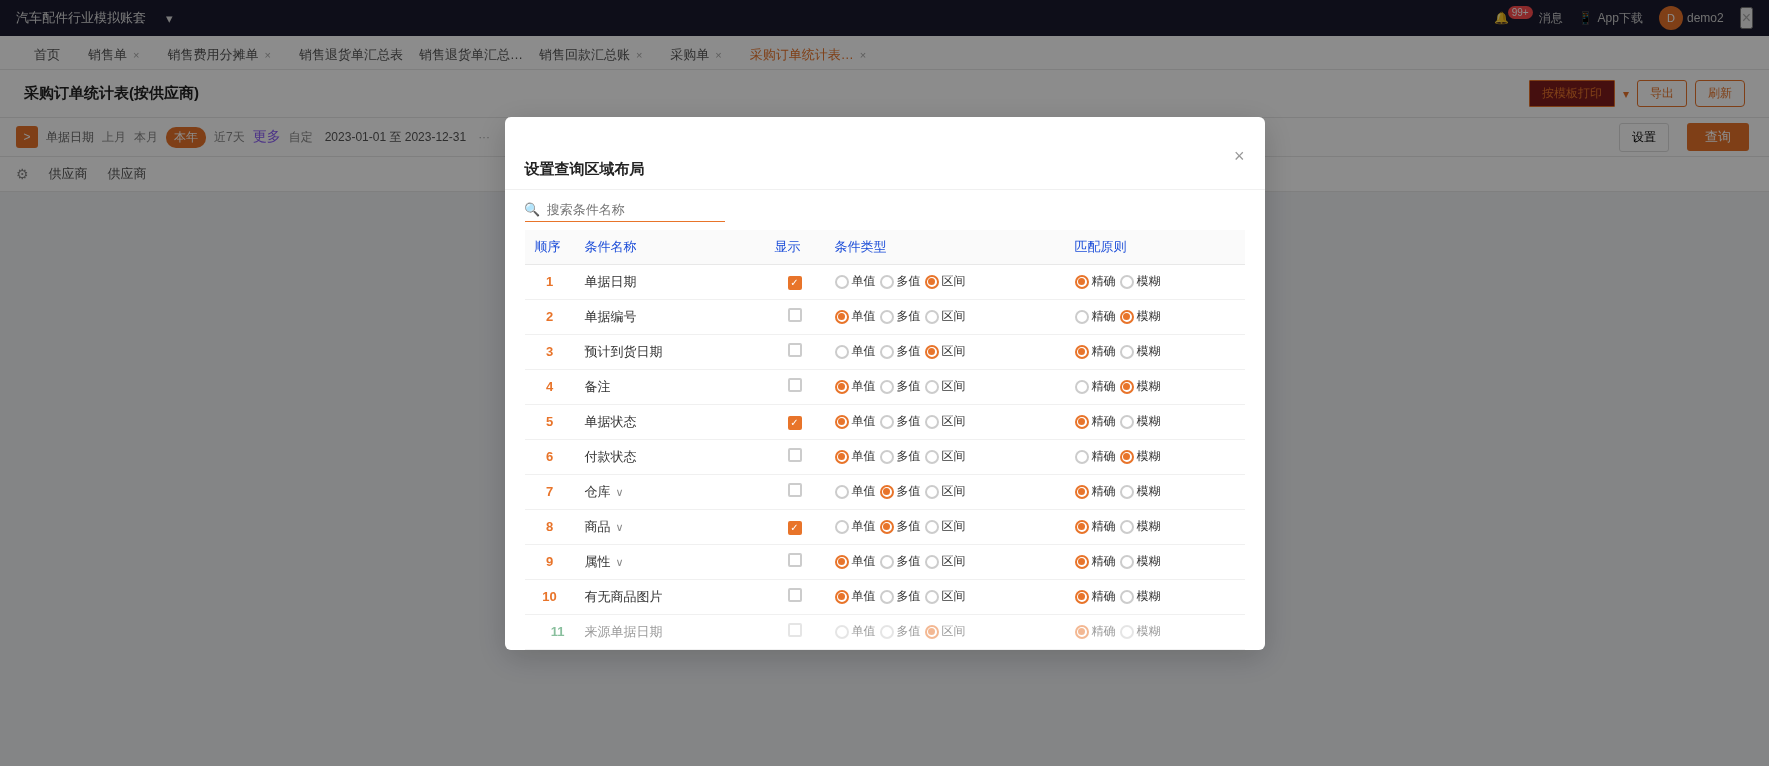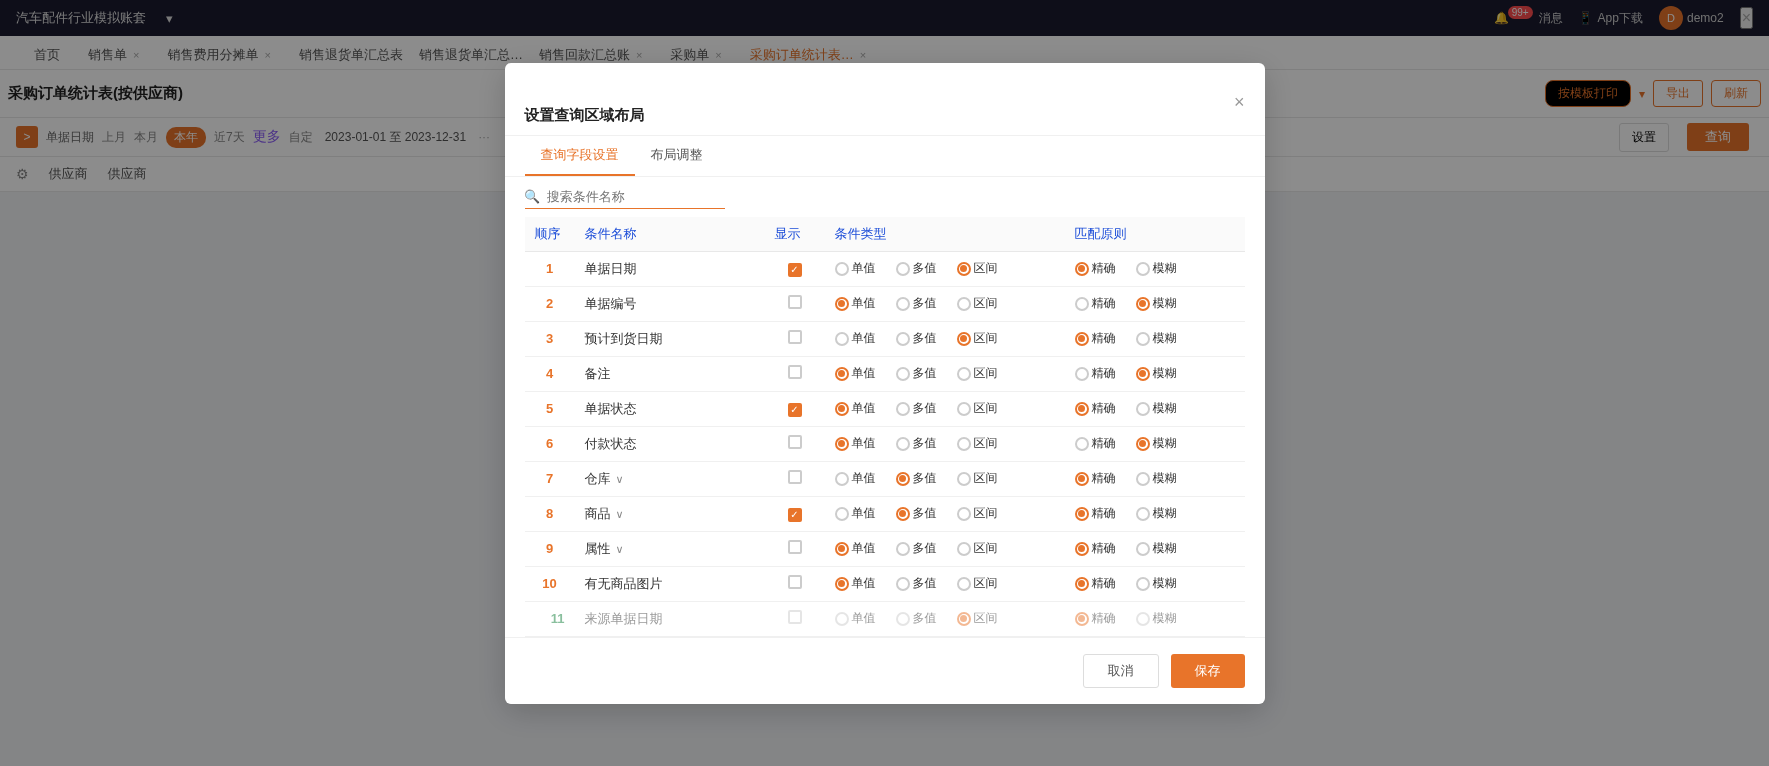--- a/index.html
+++ b/index.html
@@ -43,29 +43,29 @@
     .tab-item.active {
       color: #e8742a;
       border-bottom: 2px solid #e8742a;
       font-weight: 500;
     }
     .tab-close { margin-left: 6px; color: #aaa; font-size: 11px; cursor: pointer; }
 
     
     .page-header {
       background: #fff;
-      padding: 10px 8px;
+      padding: 10px 24px;
       border-bottom: 1px solid #e8e8e8;
       display: flex;
       align-items: center;
       justify-content: space-between;
     }
     .page-title { font-size: 15px; font-weight: bold; color: #222; }
     .header-actions { display: flex; gap: 8px; align-items: center; }
-    .btn-print { border: 1px solid #e8742a; color: #e8742a; background: #000000; padding: 4px 12px; border-radius: 8px; cursor: pointer; font-size: 12px; }
+    .btn-print { border: 1px solid #e8742a; color: #e8742a; background: #7f1d1d; padding: 4px 12px; border-radius: 1px; cursor: pointer; font-size: 12px; }
     .btn-export { border: 1px solid #e8742a; color: #e8742a; background: #fff; padding: 4px 12px; border-radius: 3px; cursor: pointer; font-size: 12px; }
     .btn-refresh { border: 1px solid #e8742a; color: #e8742a; background: #fff; padding: 4px 12px; border-radius: 4px; cursor: pointer; font-size: 12px; }
 
     
     .filter-bar {
       background: #fff;
       padding: 8px 16px;
       display: flex;
       align-items: center;
       gap: 8px;
@@ -193,21 +193,21 @@
       vertical-align: middle;
     }
 
     .col-order { width: 50px; color: #e8742a; text-align: center; font-weight: bold; }
     .col-name { min-width: 120px; }
     .col-show { width: 60px; text-align: center; }
     .col-type { width: 240px; }
     .col-match { width: 180px; }
 
     
-    .radio-group { display: flex; gap: 20px; align-items: center; }
+    .radio-group { display: flex; gap: 4px; align-items: center; }
     .radio-item { display: flex; align-items: center; gap: 3px; font-size: 12px; cursor: pointer; white-space: nowrap; }
     .radio-circle {
       width: 14px; height: 14px; border-radius: 50%;
       border: 2px solid #ccc;
       display: flex; align-items: center; justify-content: center;
       flex-shrink: 0;
     }
     .radio-circle.checked { border-color: #e8742a; }
     .radio-circle.checked::after {
       content: '';
@@ -320,24 +320,20 @@
 </div>
 
 <div class="overlay">
   <div class="modal">
 
     <div class="modal-header">
       <span class="modal-title">设置查询区域布局</span>
       <button class="modal-close">×</button>
     </div>
 
-    <div class="modal-tabs">
-      <div class="modal-tab active">查询字段设置</div>
-      <div class="modal-tab">布局调整</div>
-    </div>
 
     <div class="modal-search">
       <div class="search-box">
         <span class="search-icon">🔍</span>
         <input class="search-input" type="text" placeholder="搜索条件名称" style="">
       </div>
     </div>
 
     <div class="modal-table-wrap">
       <table class="modal-table">
@@ -711,18 +707,14 @@
                     <span class="radio-circle"></span>
                     <span>模糊</span>
                   </label>
                 </div>
               </td>
             </tr>
           </tbody>
       </table>
     </div>
 
-    <div class="modal-footer">
-      <button class="btn-cancel">取消</button>
-      <button class="btn-save">保存</button>
-    </div>
   </div>
 </div>
 
 </body></html>

